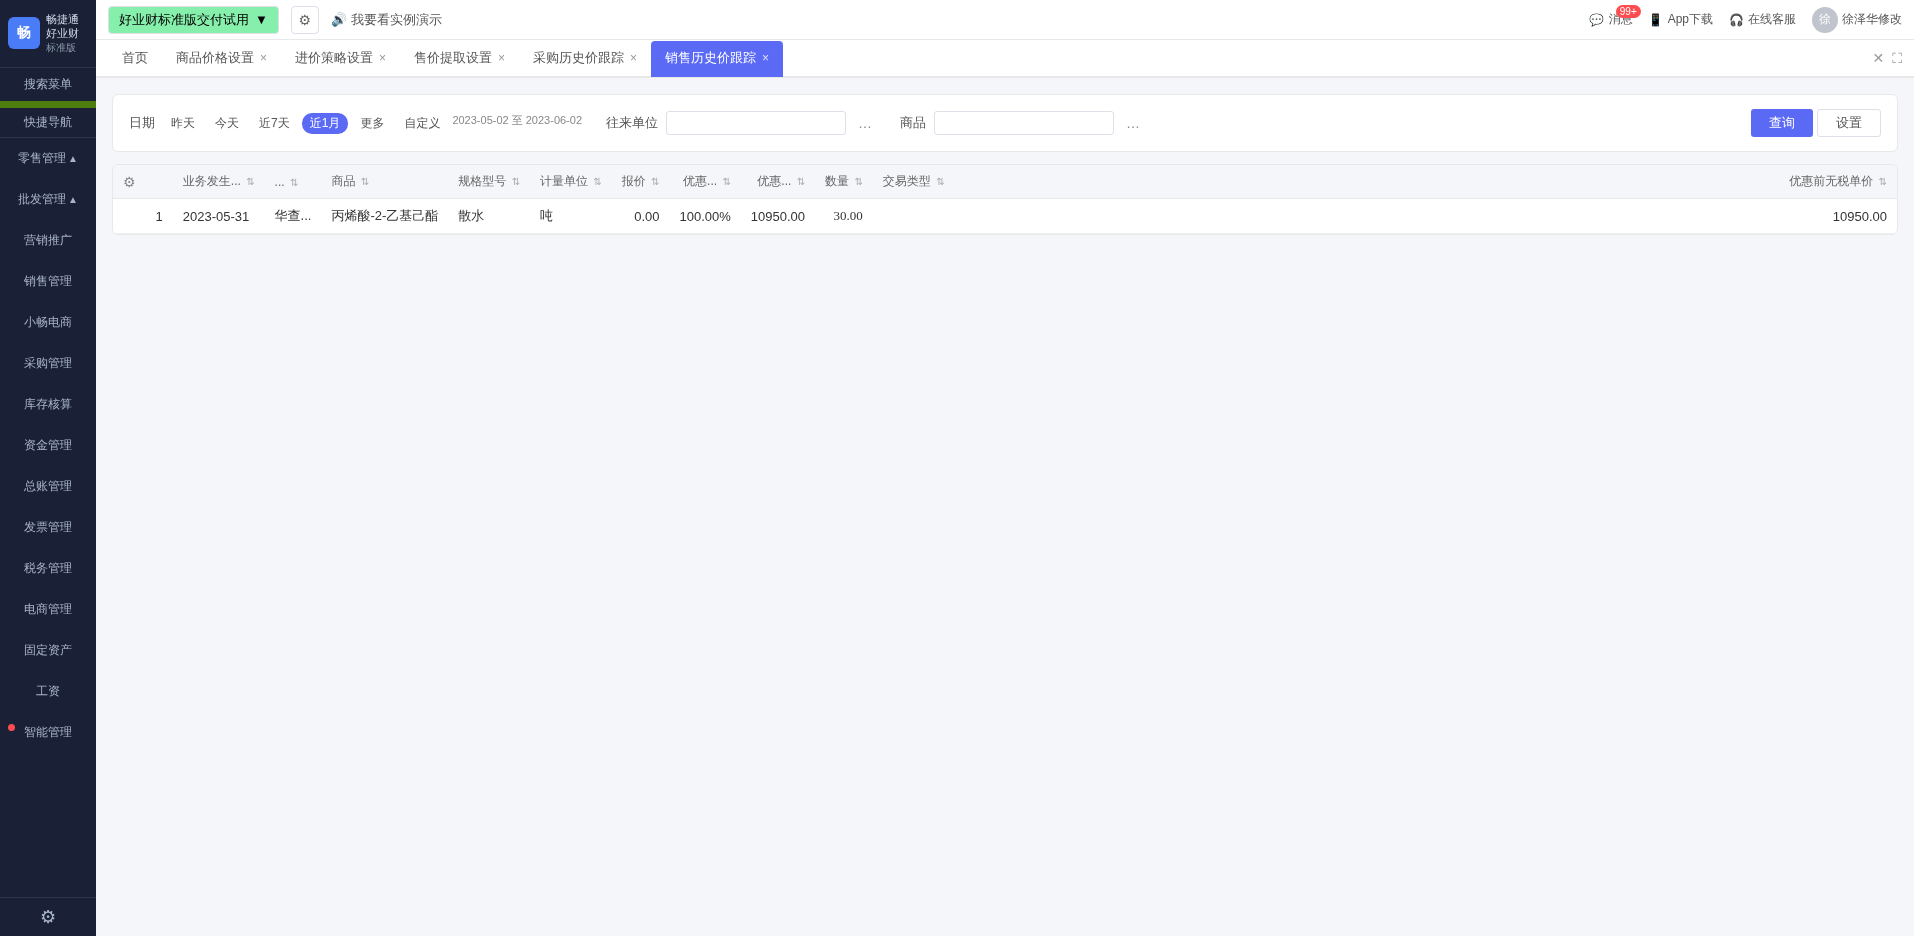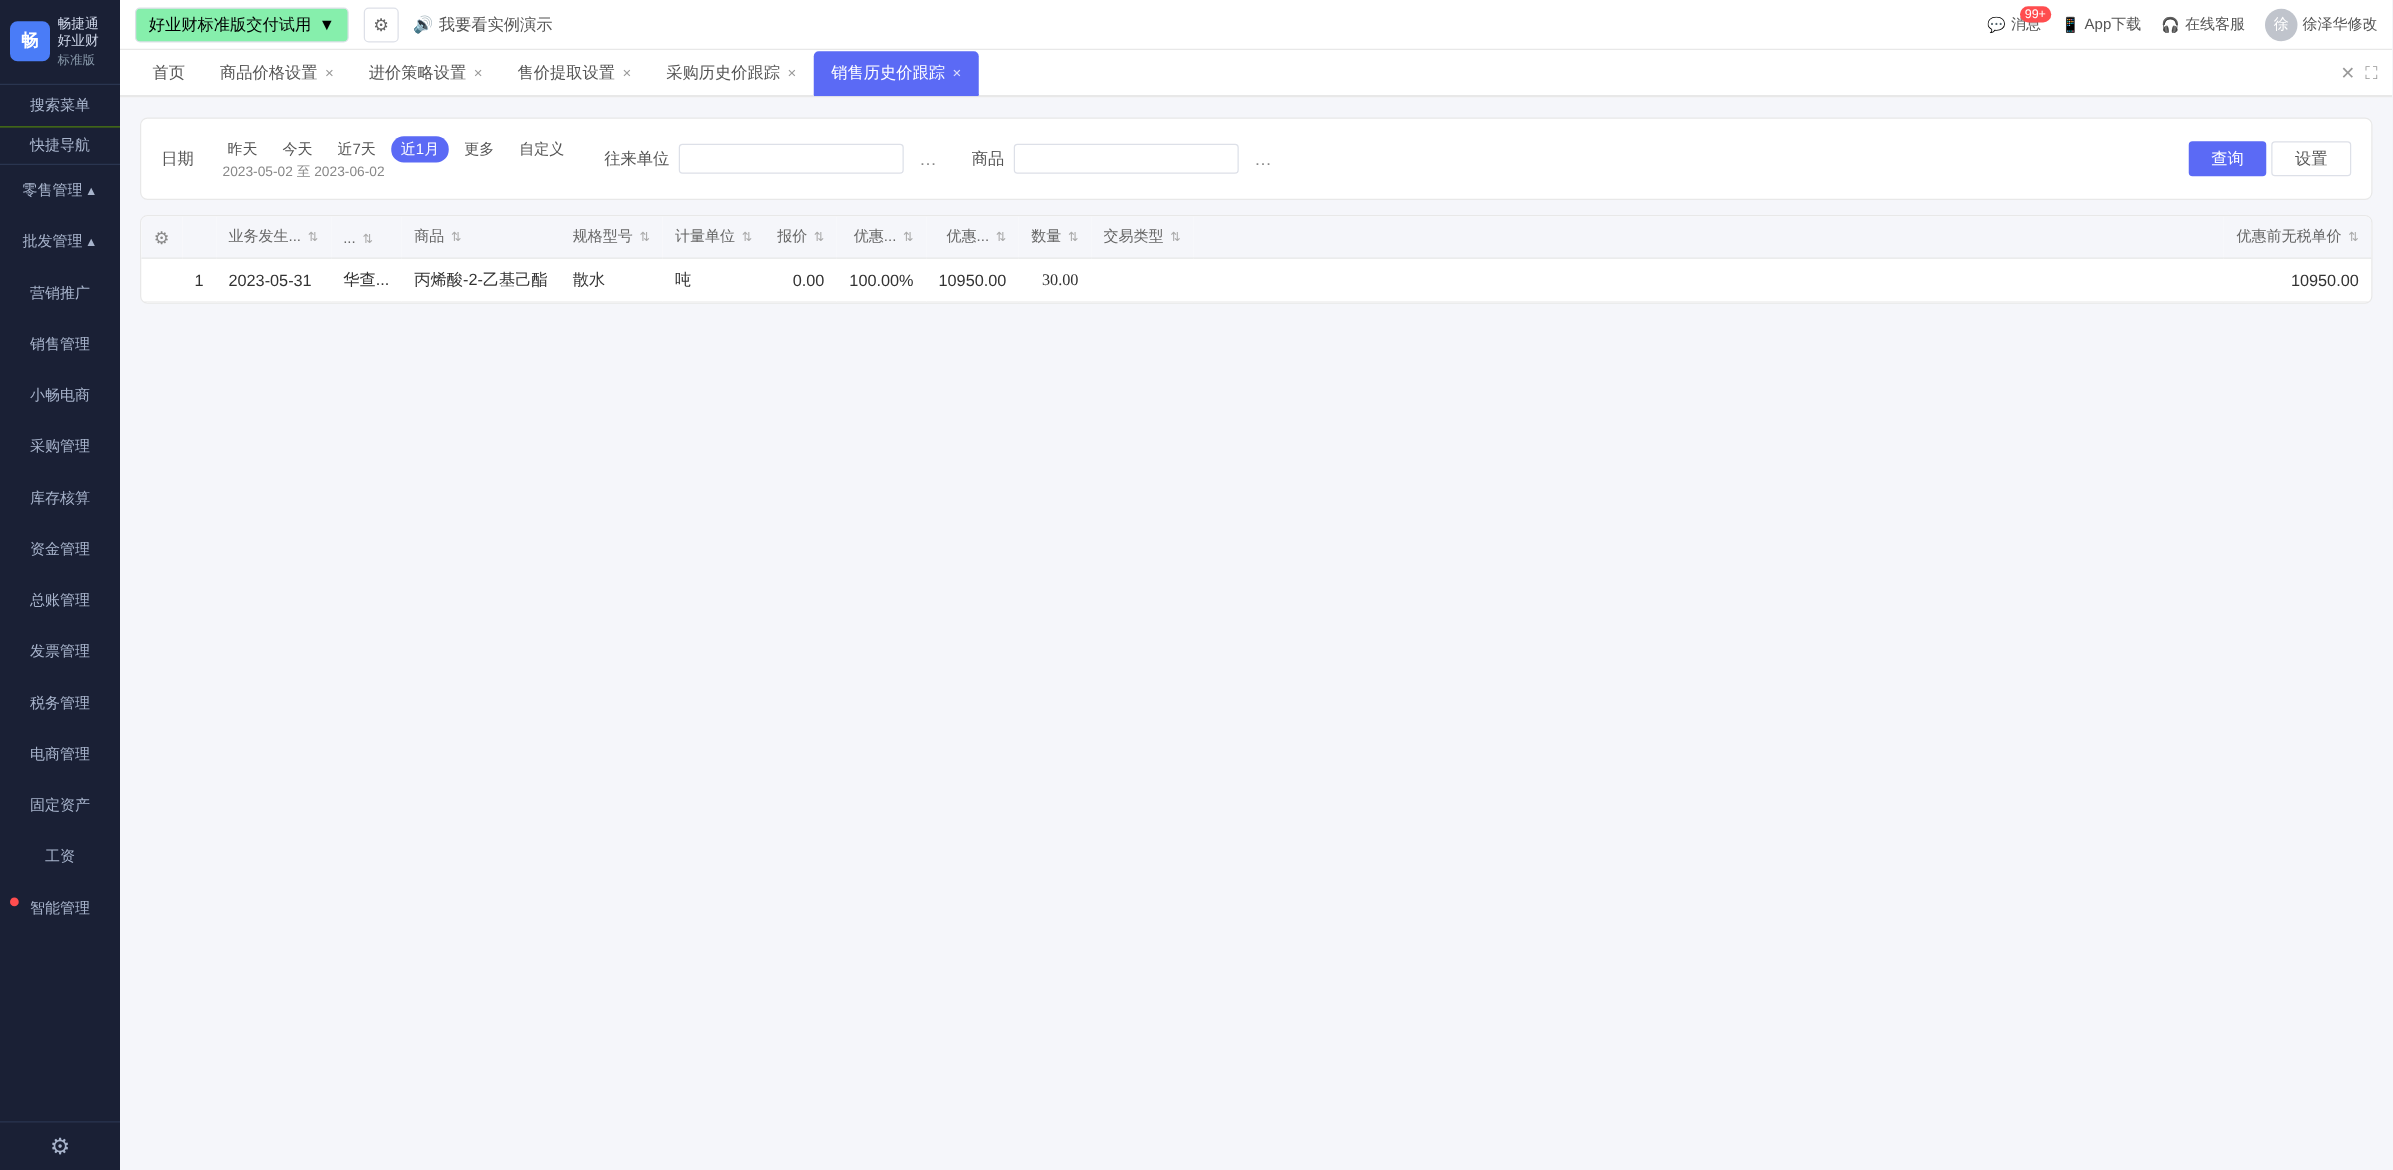--- a/index.html
+++ b/index.html
@@ -43,21 +43,21 @@
     .logo-sub {
       font-size: 10px;
       color: #8899aa;
     }
     .sidebar-search {
       padding: 8px;
       font-size: 12px;
       color: #a8b4cc;
       cursor: pointer;
       text-align: center;
-      border-bottom: 1px solid #4d7c0f;
+      border-bottom: 7px solid #4d7c0f;
     }
     .sidebar-nav {
       font-size: 12px;
       color: #a8b4cc;
       text-align: center;
       padding: 6px;
       cursor: pointer;
       border-bottom: 1px solid #2a3550;
     }
     .sidebar-item {
@@ -429,21 +429,21 @@
     </div>
   </div>
 
   <div class="content">
 
 
     <div class="query-card">
       <div class="query-row">
         <div class="query-field">
           <span class="query-label">日期</span>
-          <div style="display:flex;flex-direction:column;margin-left:11px;">
+          <div style="display:flex;flex-direction:row;">
             <div class="date-options">
               <span class="date-btn">昨天</span>
               <span class="date-btn">今天</span>
               <span class="date-btn">近7天</span>
               <span class="date-btn active">近1月</span>
               <span class="date-btn">更多</span>
               <span class="date-btn">自定义</span>
             </div>
             <span class="date-range">2023-05-02 至 2023-06-02</span>
           </div>

